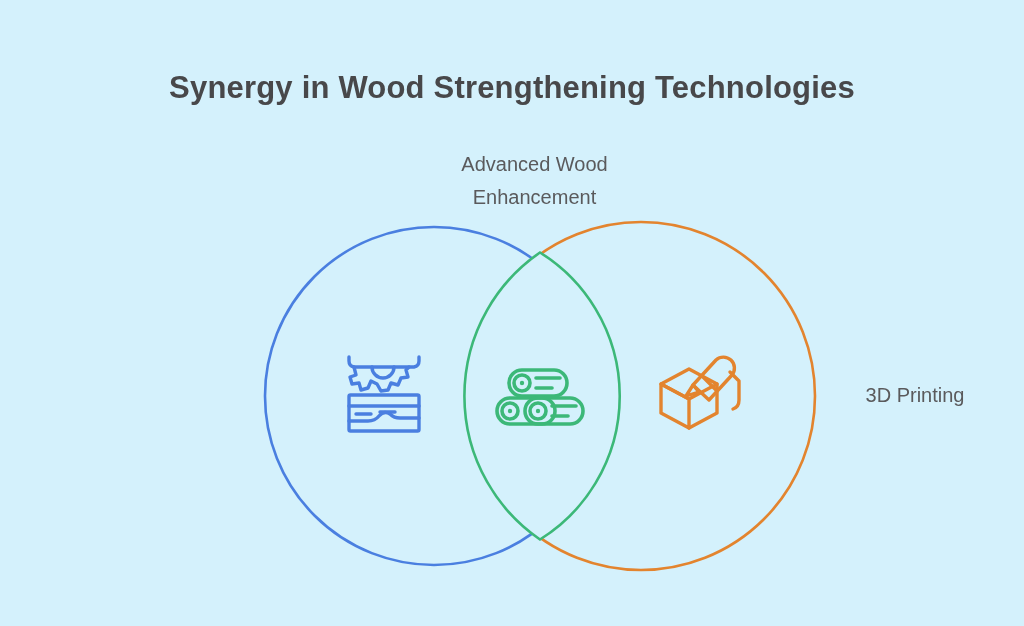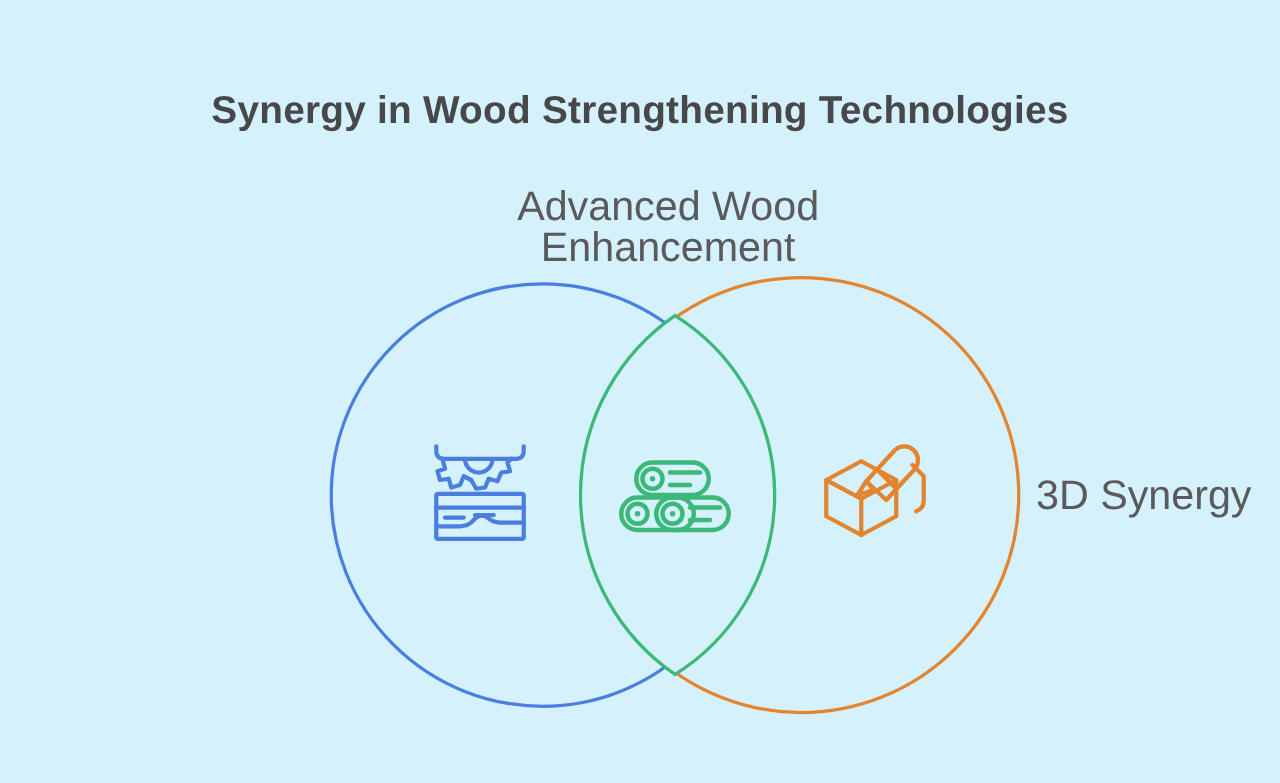--- a/index.html
+++ b/index.html
@@ -30,21 +30,21 @@
     width: 1024px;
     text-align: center;
     font-size: 31px;
     font-weight: bold;
     color: #48484a;
     letter-spacing: 0.2px;
   }
   .venn-label {
     position: absolute;
     color: #5a5a5c;
-    font-size: 33px;
+    font-size: 20px;
     line-height: 33px;
     font-weight: 400;
     text-align: center;
     white-space: pre-line;
   }
   #label-intersection {
     left: 362px;
     top: 148px;
     width: 345px;
   }
@@ -154,15 +154,15 @@
       <path d="M 702 376 L 716 390"></path>
 
       <path d="M 730 372 L 739 381 L 739 400 Q 739 407 733 409"></path>
     </g>
   </svg>
 
   <div class="venn-label" id="label-intersection">Advanced Wood
 Enhancement</div>
 
 
-  <div class="venn-label" id="label-right">3D Synergy</div>
+  <div class="venn-label" id="label-right">3D Printing</div>
 
 </div>
 
 </body></html>

